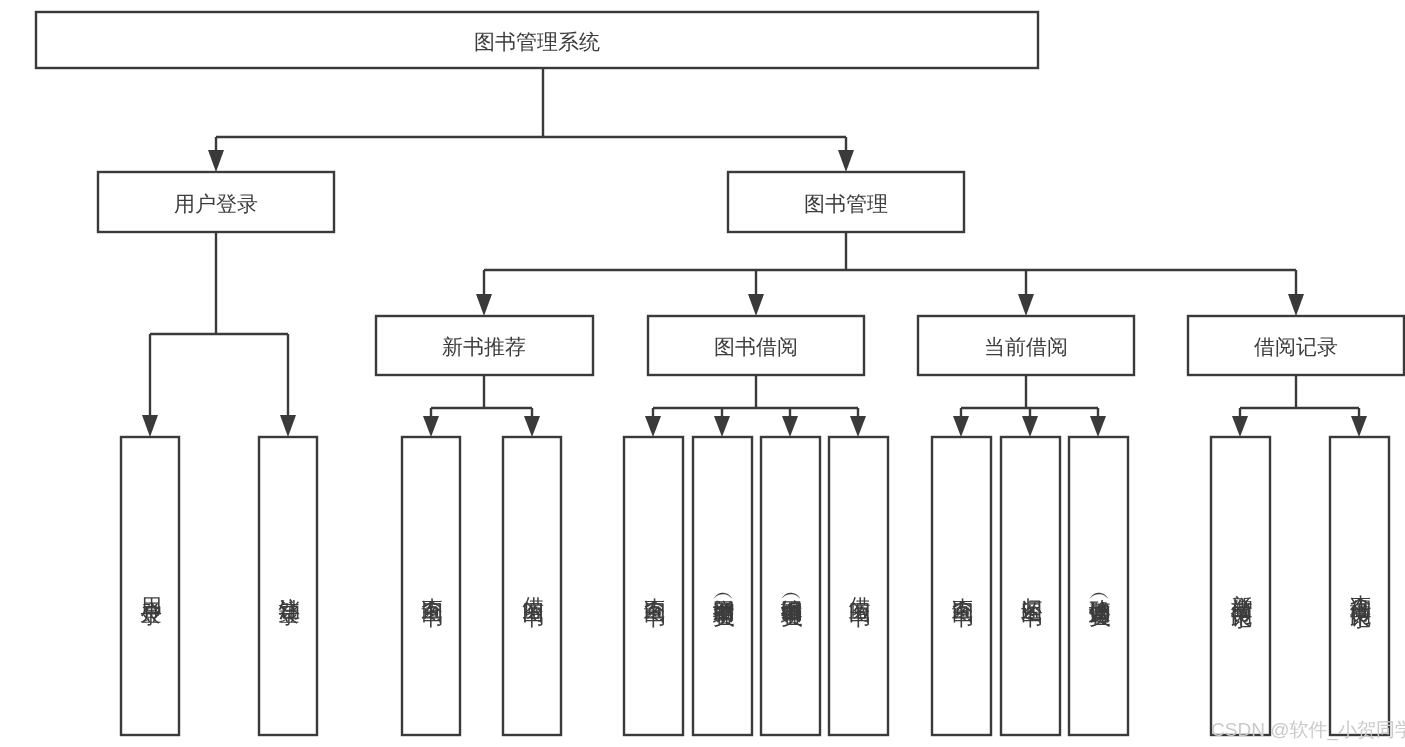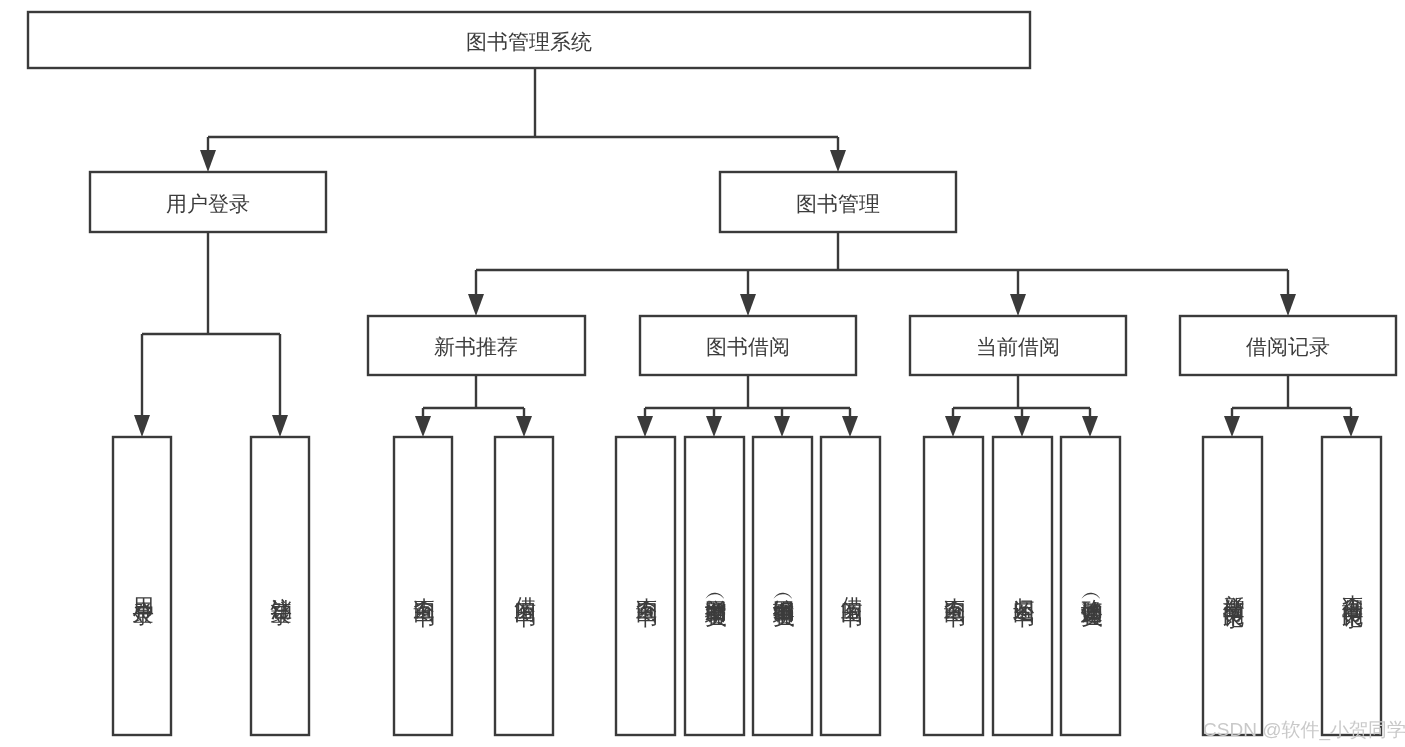--- a/index.html
+++ b/index.html
@@ -9,21 +9,21 @@
   }
   body {
     width: 1405px;
     height: 747px;
     overflow: hidden;
     font-family: "Liberation Sans", "DejaVu Sans", sans-serif;
     position: relative;
   }
   #diagram-root {
     position: absolute;
-    left: 8px;
+    left: 16px;
     top: 0;
     width: 1122px;
     height: 747px;
   }
   svg.flow {
     display: block;
     width: 1405px;
     height: 747px;
   }
   .node-rect {

